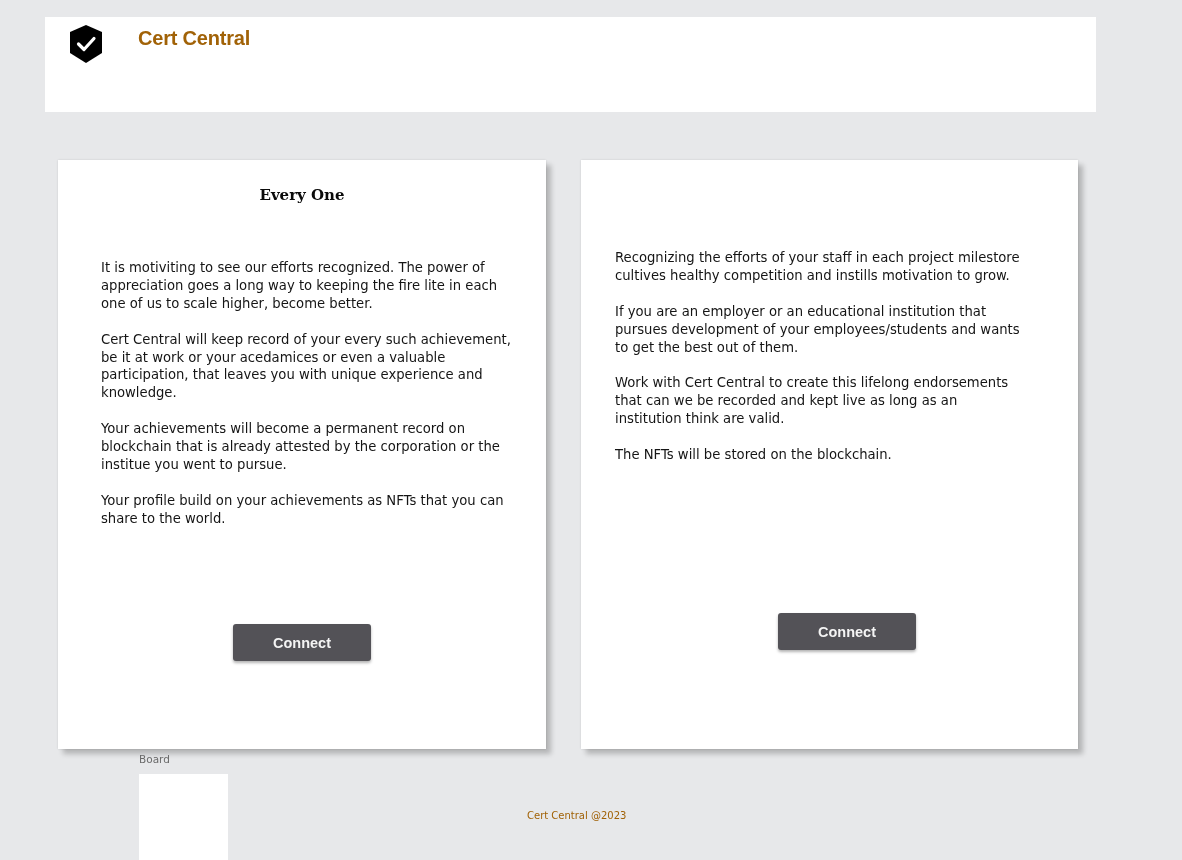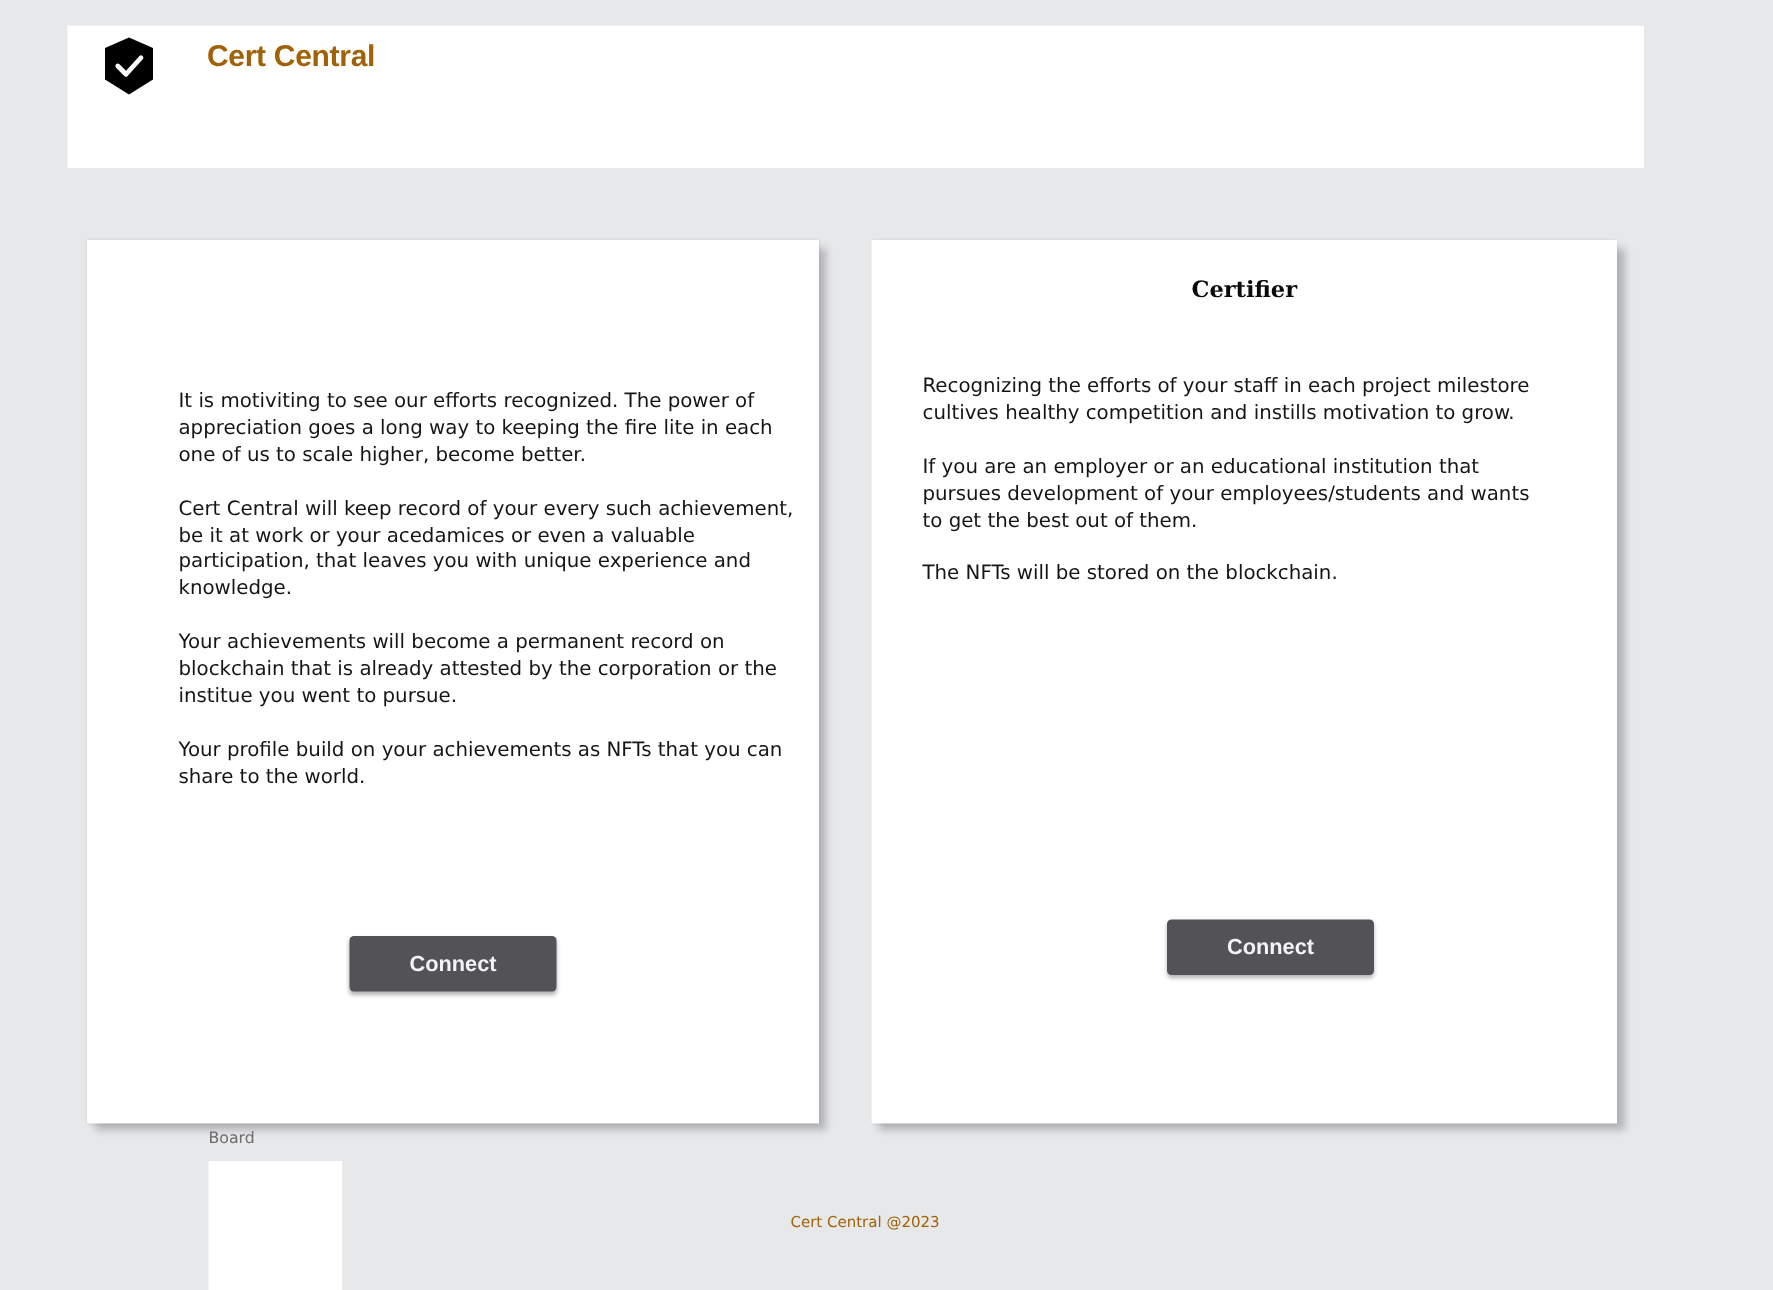--- a/index.html
+++ b/index.html
@@ -61,21 +61,21 @@
     }
     .card-left .card-title { top: 26px; }
     .card-right .card-title { top: 24px; }
     .card-body {
       position: absolute;
       font-family: "DejaVu Sans", sans-serif;
       font-size: 13.2px;
       line-height: 17.9px;
       color: #151515;
     }
-    .card-left .card-body { left: 43px; top: 99px; width: 410px; margin-left: 18px; }
+    .card-left .card-body { left: 43px; top: 99px; width: 410px; }
     .card-right .card-body { left: 34px; top: 89px; width: 410px; }
     .card-body p {
       margin: 0 0 17.9px 0;
     }
     .connect-btn {
       position: absolute;
       width: 138px;
       height: 37px;
       background: #535257;
       color: #f4f4f4;
@@ -120,34 +120,35 @@
 
 <div class="header">
   <svg class="logo" viewBox="0 0 36 40">
     <path d="M18 1 L34 8 L34 29 L18 39 L2 29 L2 8 Z" fill="#000"></path>
     <path d="M10.5 20 L16 25.5 L26 14.5" fill="none" stroke="#fff" stroke-width="3.2" stroke-linecap="round" stroke-linejoin="round"></path>
   </svg>
   <div class="app-title">Cert Central</div>
 </div>
 
 <div class="card card-left">
+  <div class="card-title">Every One</div>
   <div class="card-body">
     <p>It is motiviting to see our efforts recognized. The power of appreciation goes a long way to keeping the fire lite in each one of us to scale higher, become better.</p>
     <p>Cert Central will keep record of your every such achievement, be it at work or your acedamices or even a valuable participation, that leaves you with unique experience and knowledge.</p>
     <p>Your achievements will become a permanent record on blockchain that is already attested by the corporation or the institue you went to pursue.</p>
     <p>Your profile build on your achievements as NFTs that you can share to the world.</p>
   </div>
   <button class="connect-btn">Connect</button>
 </div>
 
 <div class="card card-right">
-  <div class="card-title">Certifier</div>
   <div class="card-body">
     <p>Recognizing the efforts of your staff in each project milestore cultives healthy competition and instills motivation to grow.</p>
     <p>If you are an employer or an educational institution that pursues development of your employees/students and wants to get the best out of them.</p>
+    <p>Work with Cert Central to create this lifelong endorsements that can we be recorded and kept live as long as an institution think are valid.</p>
     <p>The NFTs will be stored on the blockchain.</p>
   </div>
   <button class="connect-btn">Connect</button>
 </div>
 
 <div class="board-label">Board</div>
 <div class="board-box"></div>
 
 <div class="footer-text">Cert Central @2023</div>
 

